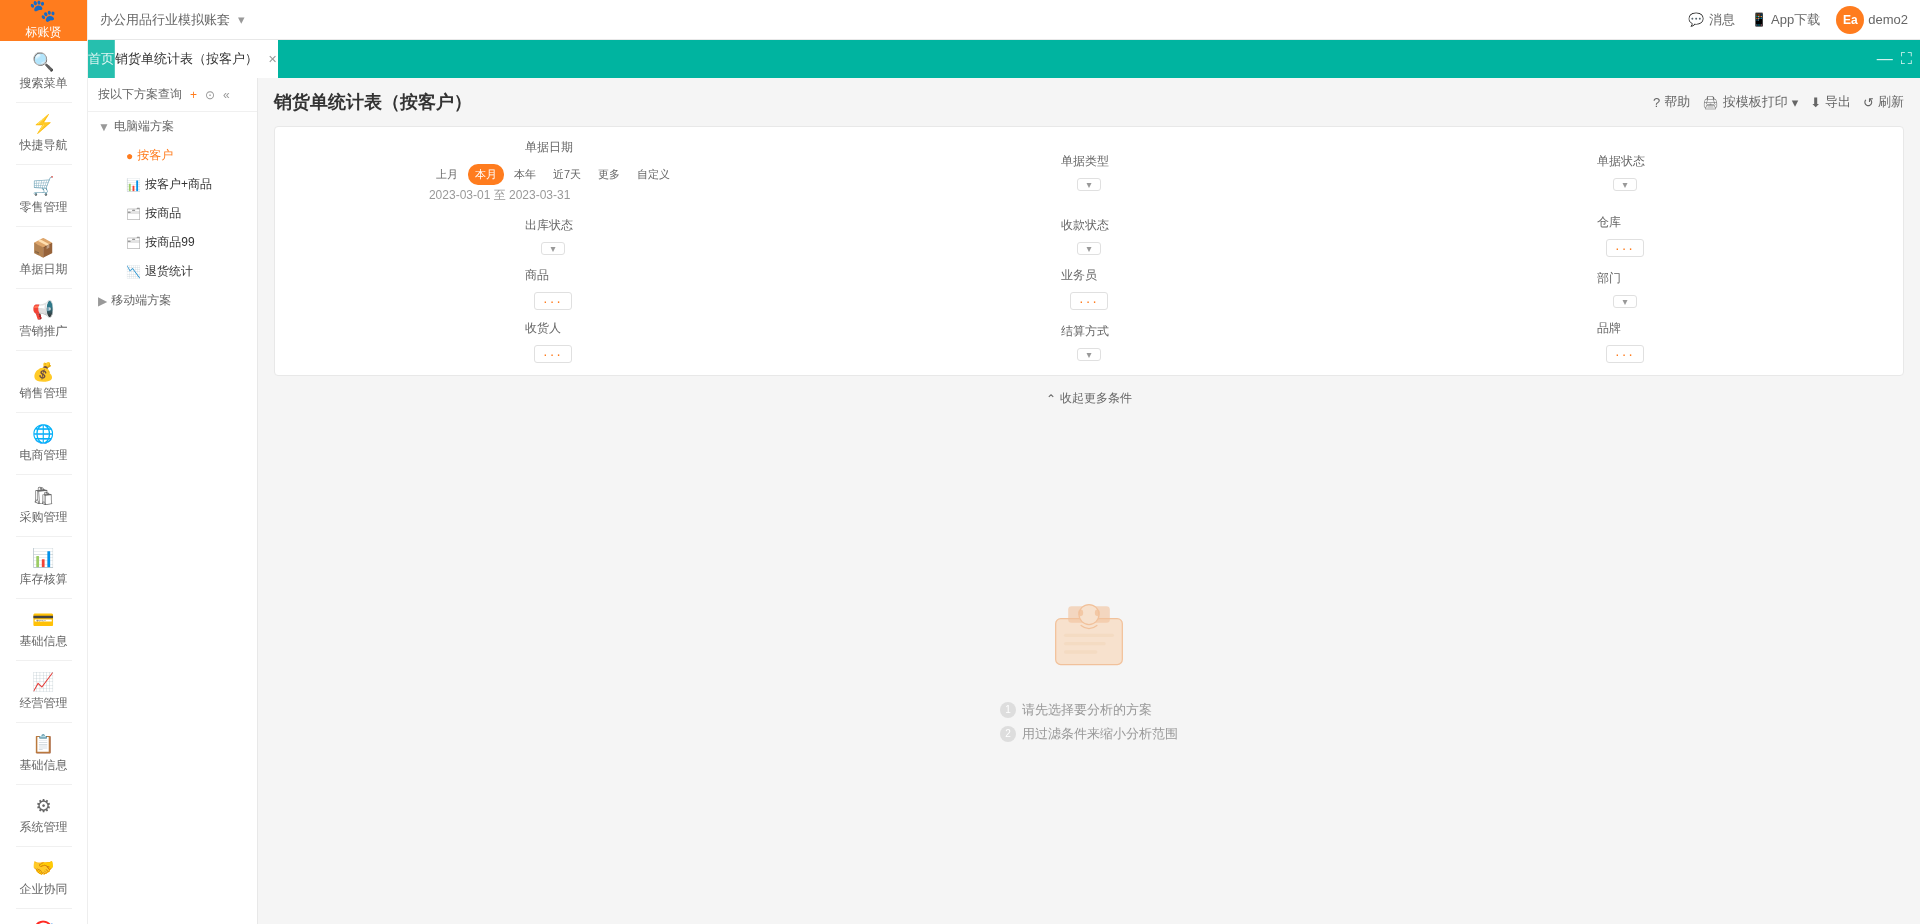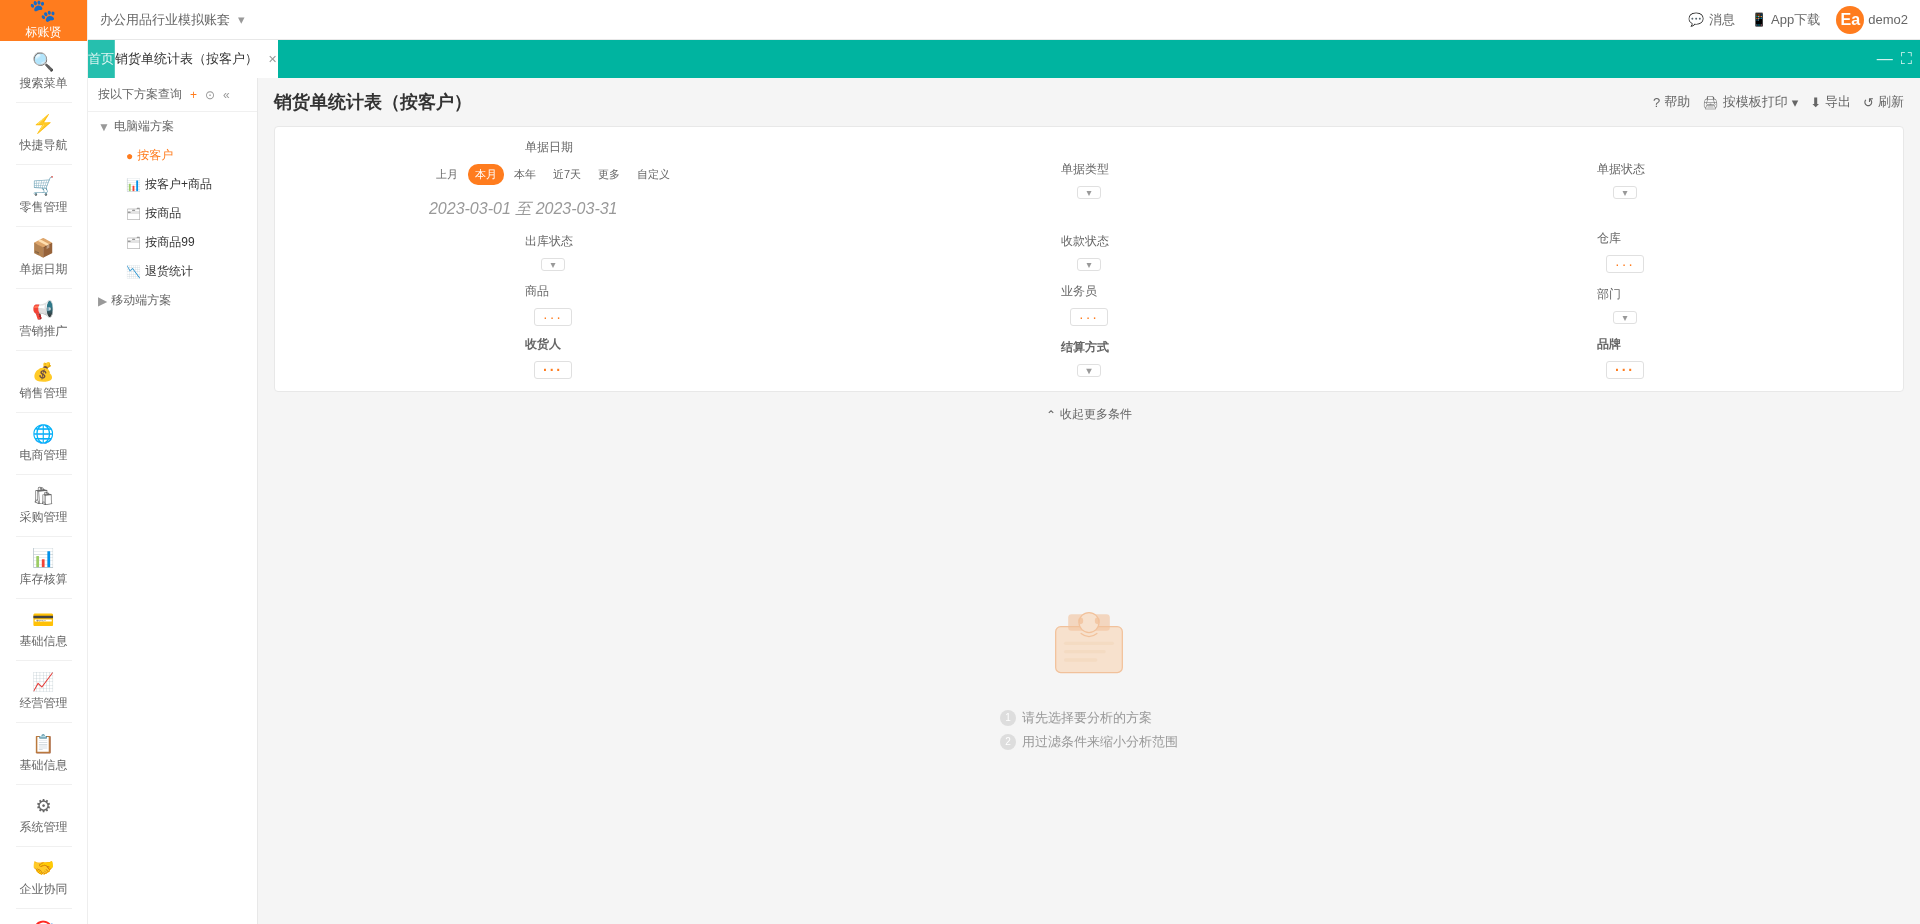--- a/index.html
+++ b/index.html
@@ -87,21 +87,21 @@
     }
     .avatar {
       width: 28px;
       height: 28px;
       border-radius: 50%;
       background: #ff7c1e;
       color: #fff;
       display: flex;
       align-items: center;
       justify-content: center;
-      font-size: 16px;
+      font-size: 12px;
       font-weight: bold;
     }
 
     
     .tab-bar {
       height: 38px;
       background: #00b4a0;
       display: flex;
       align-items: center;
       padding: 0 0;
@@ -235,21 +235,21 @@
       padding: 12px 16px;
       margin-bottom: 8px;
     }
     .filter-row {
       display: grid;
       grid-template-columns: 1fr 1fr 1fr;
       gap: 12px;
       margin-bottom: 10px;
       align-items: center;
     }
-    .filter-row:last-child { margin-bottom: 0; font-weight: bold; }
+    .filter-row:last-child { margin-bottom: 0; }
     .filter-item {
       display: flex;
       align-items: center;
       gap: 8px;
       flex-direction: column;
     }
     .filter-label {
       font-size: 12px;
       color: #666;
       white-space: nowrap;
@@ -285,24 +285,23 @@
       color: #666;
       background: transparent;
       border: 1px solid transparent;
     }
     .date-quick-btn.active {
       background: #ff7c1e;
       color: #fff;
       border-radius: 10px;
     }
     .date-range-text {
-      font-size: 16px;
+      font-size: 12px;
       color: #999;
-      margin-top: 14px;
-      font-style: italic;
+      margin-top: 2px;
     }
 
     
     .collapse-bar {
       text-align: center;
       padding: 6px;
       cursor: pointer;
       color: #666;
       font-size: 12px;
       display: flex;

